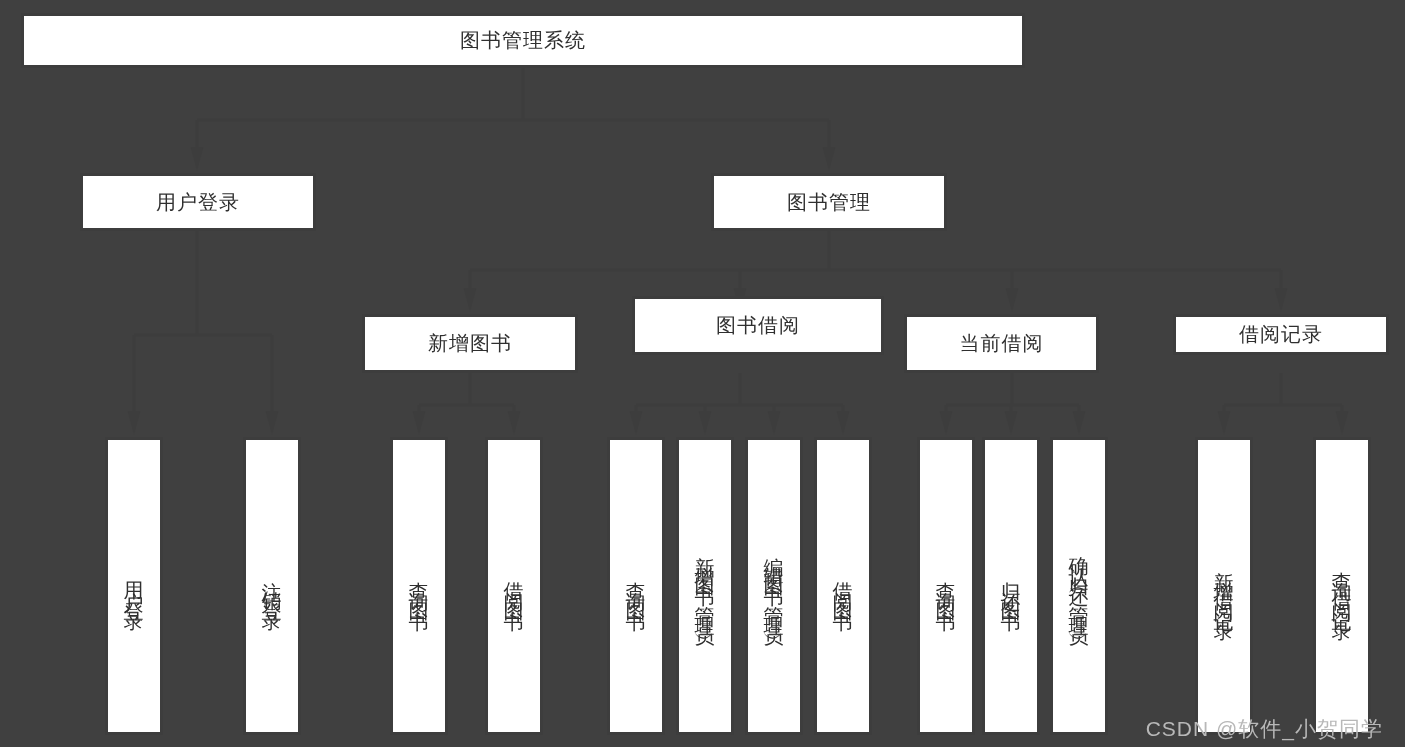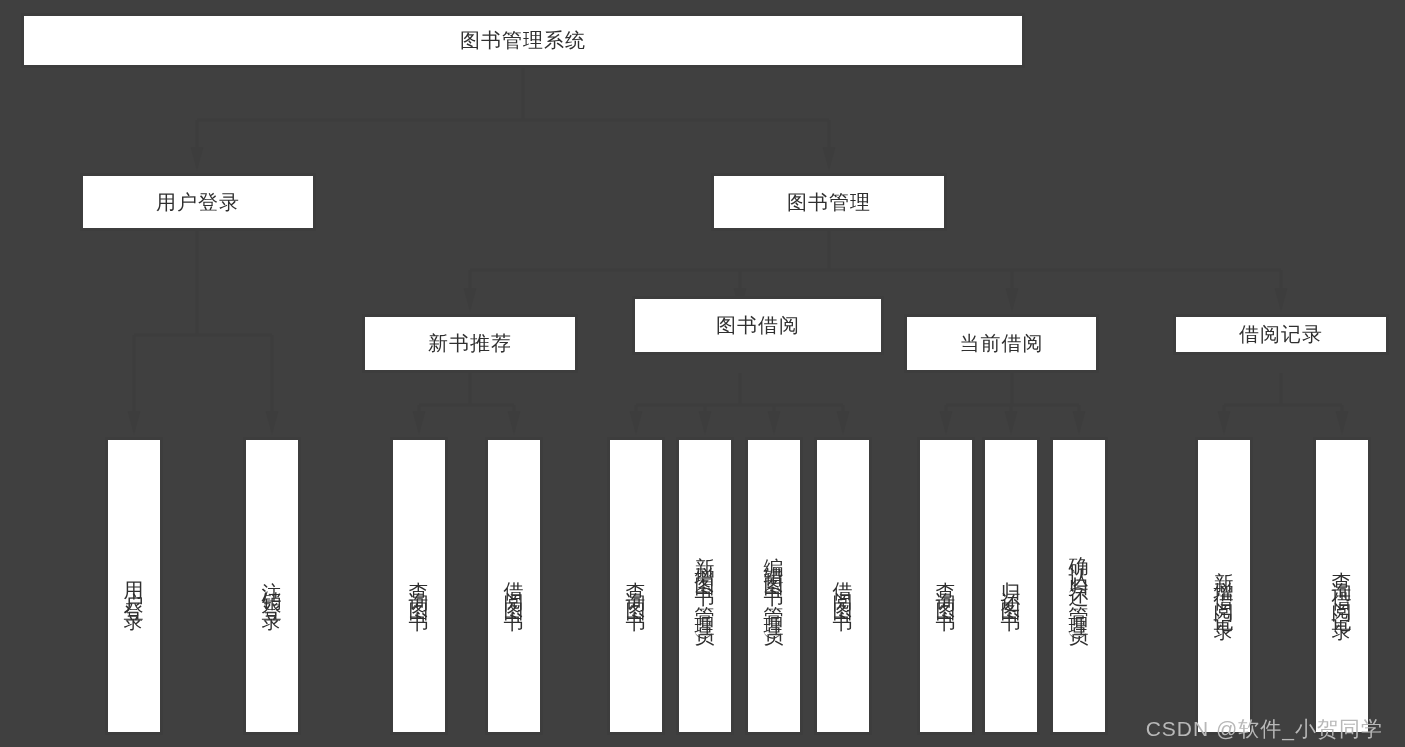--- a/index.html
+++ b/index.html
@@ -93,21 +93,21 @@
     <use href="#ah" x="1079" y="435"></use>
     <use href="#ah" x="1224" y="435"></use>
     <use href="#ah" x="1342" y="435"></use>
   </svg>
 
   <div class="box hbox" style="left:21px;top:13px;width:1004px;height:55px">图书管理系统</div>
 
   <div class="box hbox" style="left:80px;top:173px;width:236px;height:58px">用户登录</div>
   <div class="box hbox" style="left:711px;top:173px;width:236px;height:58px">图书管理</div>
 
-  <div class="box hbox" style="left:362px;top:314px;width:216px;height:59px">新书推荐</div>
+  <div class="box hbox" style="left:362px;top:314px;width:216px;height:59px">新增图书</div>
   <div class="box hbox" style="left:632px;top:296px;width:252px;height:59px">图书借阅</div>
   <div class="box hbox" style="left:904px;top:314px;width:195px;height:59px">当前借阅</div>
   <div class="box hbox" style="left:1173px;top:314px;width:216px;height:41px">借阅记录</div>
 
   <div class="box vbox" style="left:105px;top:437px;width:58px;height:298px">用户登录</div>
   <div class="box vbox" style="left:243px;top:437px;width:58px;height:298px">注销登录</div>
 
   <div class="box vbox" style="left:390px;top:437px;width:58px;height:298px">查询图书</div>
   <div class="box vbox" style="left:485px;top:437px;width:58px;height:298px">借阅图书</div>
 

